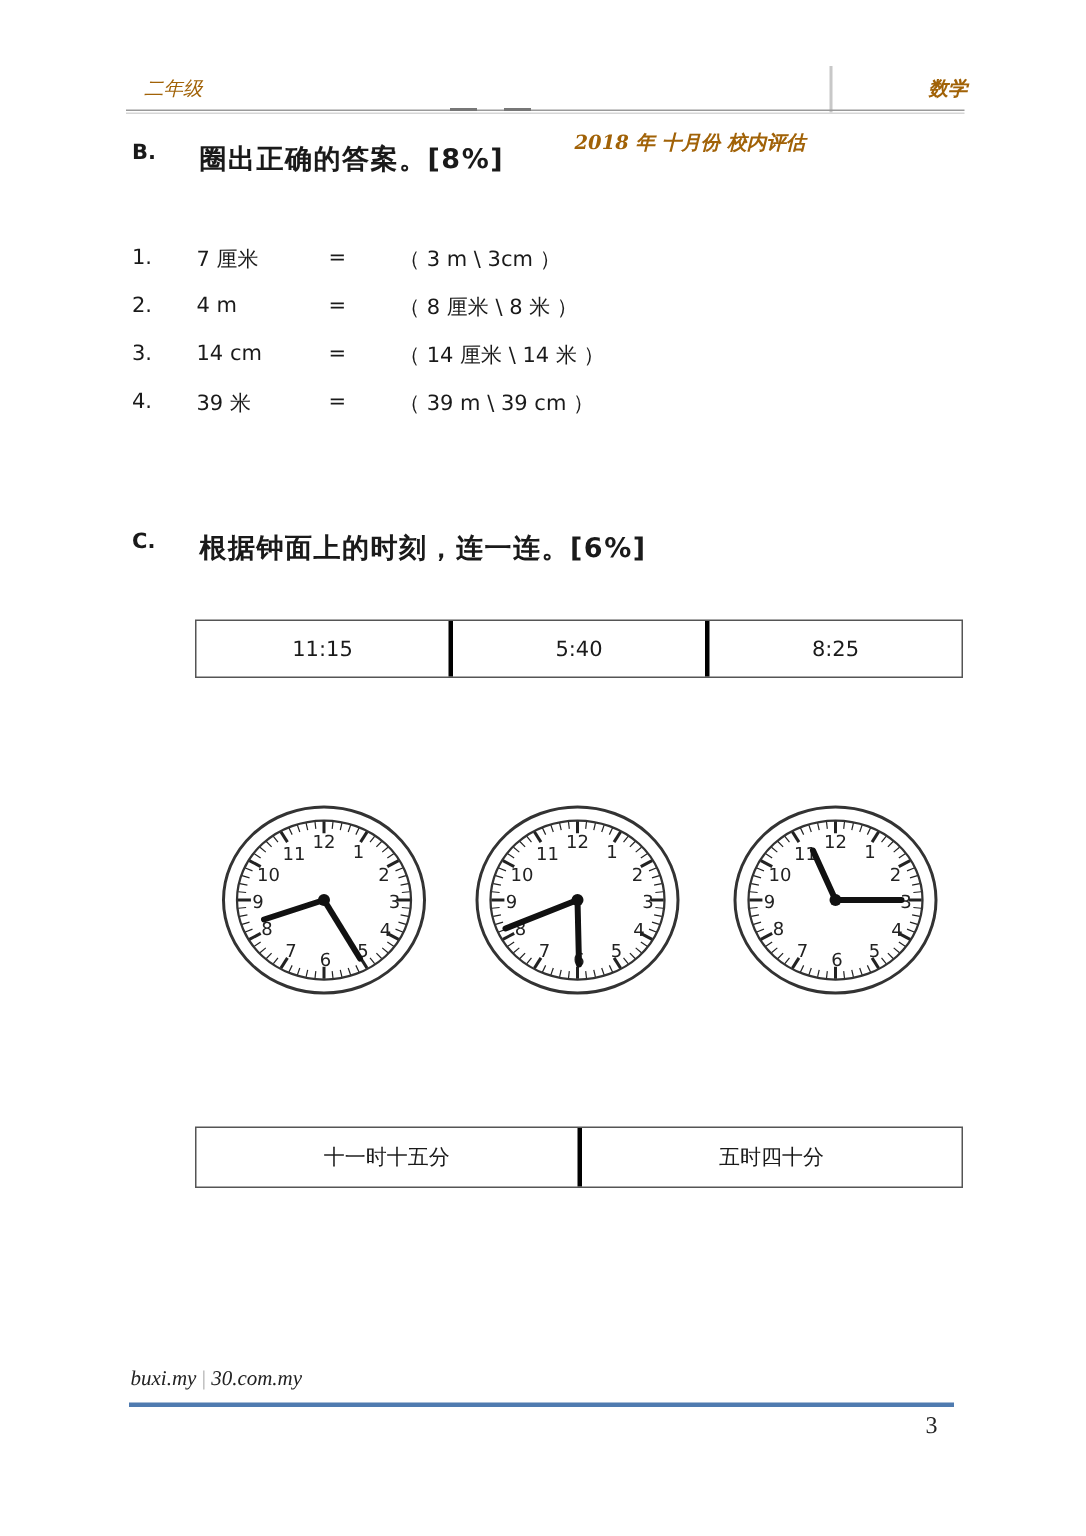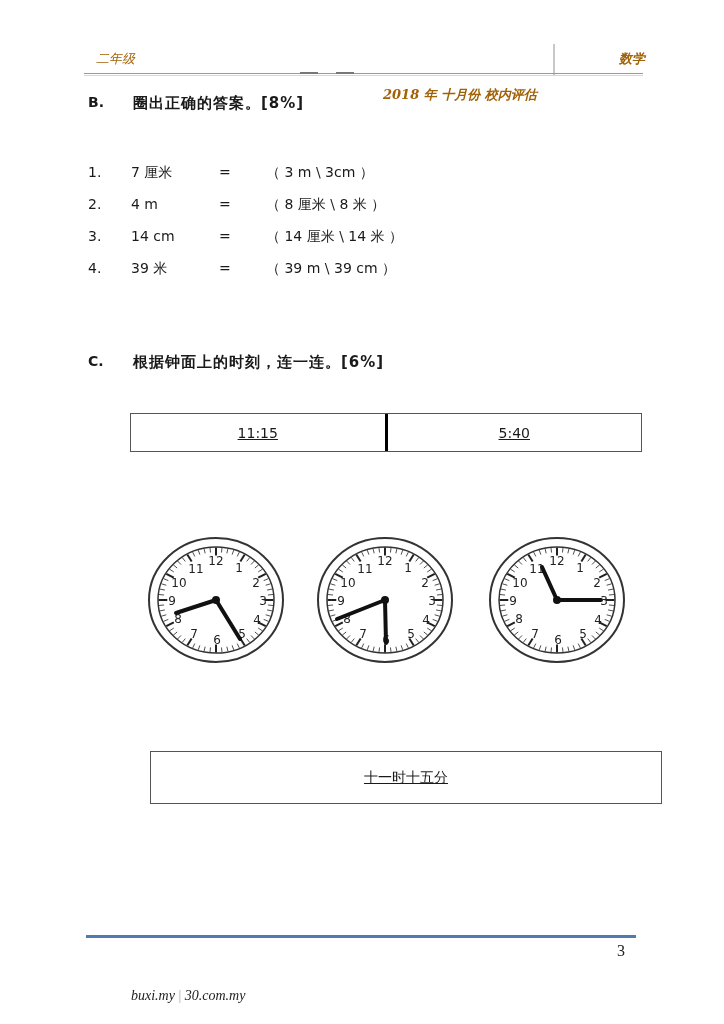--- a/index.html
+++ b/index.html
@@ -9,30 +9,30 @@
   }
   .abs { position: absolute; }
   
   .hdr-text { font-family: "DejaVu Serif", serif; font-style: italic; font-size: 13px; color: #a16207; }
   .hdr-line { position: absolute; left: 84px; width: 559px; top: 73px; height: 1px; background: #9a9a9a; }
   .hdr-line2 { position: absolute; left: 84px; width: 559px; top: 75px; height: 1px; background: #d6d6d6; }
   .hdr-vsep { position: absolute; left: 553px; top: 44px; width: 2px; height: 31px; background: #c8c8c8; }
   .hdr-dash { position: absolute; top: 72px; height: 2px; width: 18px; background: #777; }
 
   .sec-label { font-size: 14px; font-weight: bold; }
-  .sec-title { font-size: 15px; font-weight: bold; letter-spacing: 1px; }
+  .sec-title { font-size: 18px; font-weight: bold; letter-spacing: 1px; }
 
   .q-row { position: absolute; left: 88px; height: 22px; font-size: 14px; width: 400px; }
   .q-row span { position: absolute; top: 0; white-space: pre; }
   .q-num { left: 0; }
   .q-lhs { left: 43px; }
   .q-eq { left: 131px; }
   .q-ans { left: 178px; }
 
-  .grid { position: absolute; left: 130px; width: 512px; display: flex; border: 1px solid #555; box-sizing: border-box; text-decoration: underline; }
+  .grid { position: absolute; left: 130px; width: 512px; display: flex; border: 1px solid #555; box-sizing: border-box; }
   .grid .cell { flex: 1; display: flex; align-items: center; justify-content: center; font-size: 14px; border-left: 3px solid #000000; }
   .grid .cell:first-child { border-left: none; }
 
   .clock { position: absolute; }
 
   .footer-line { position: absolute; left: 86px; top: 935px; width: 550px; height: 3px; background: #4f7bb0; }
   .footer-src { font-family: "Liberation Serif", serif; font-style: italic; font-size: 14px; color: #222; }
   .footer-pipe { color: #aaa; font-style: normal; }
   .page-num { font-family: "Liberation Serif", serif; font-size: 16px; color: #222; }
 </style>
@@ -80,20 +80,21 @@
   </div>
 </div>
 
 <div>
   <div class="abs sec-label" style="left:88px; top:353px;">C.</div>
   <div class="abs sec-title" style="left:133px; top:353px;">根据钟面上的时刻，连一连。[6%]</div>
 
   <div class="grid" style="top:413px; height:39px;">
     <div class="cell">11:15</div>
     <div class="cell">5:40</div>
+    <div class="cell">8:25</div>
   </div>
 
   <svg class="clock" style="left:146px; top:535px;" width="140" height="130" viewBox="0 0 140 130">
     <g>
       <ellipse cx="70" cy="65" rx="67" ry="62" fill="#fff" stroke="#333" stroke-width="2"></ellipse>
       <ellipse cx="70" cy="65" rx="58" ry="53" fill="#fff" stroke="#333" stroke-width="1.5"></ellipse>
       <g stroke="#222">
           <line x1="70" y1="20.480000000000004" x2="70" y2="12.530000000000001" stroke-width="2"></line>
           <line x1="75.45638578257152" y1="17.561305590933358" x2="76.00202436082866" y2="12.817436150026701" stroke-width="0.8"></line>
           <line x1="80.85299026068704" y1="18.342359444997463" x2="81.93828928675575" y2="13.676595389497216" stroke-width="0.8"></line>
@@ -341,26 +342,27 @@
         <text x="26" y="70">9</text>
           <text x="33" y="52">10</text>
           <text x="50" y="38">11</text>
       </g>
       <line x1="70" y1="65" x2="55" y2="32" stroke="#111" stroke-width="4" stroke-linecap="round"></line>
       <line x1="70" y1="65" x2="114" y2="65" stroke="#111" stroke-width="4" stroke-linecap="round"></line>
       <circle cx="70" cy="65" r="4" fill="#111"></circle>
     </g>
   </svg>
 
-  <div class="grid" style="top:751px; height:53px;margin-left:20px;">
+  <div class="grid" style="top:751px; height:41px;">
     <div class="cell">十一时十五分</div>
+    <div class="cell">五时四十分</div>
   </div>
 </div>
 
 <div>
   <div class="footer-line"></div>
-  <div class="abs footer-src" style="left:87px; top:988px;margin-left:44px;">
+  <div class="abs footer-src" style="left:87px; top:912px;">
     <span>buxi.my</span>
     <span class="footer-pipe">|</span>
     <span>30.com.my</span>
   </div>
   <div class="abs page-num" style="left:617px; top:942px;">3</div>
 </div>
 
 </body></html>

